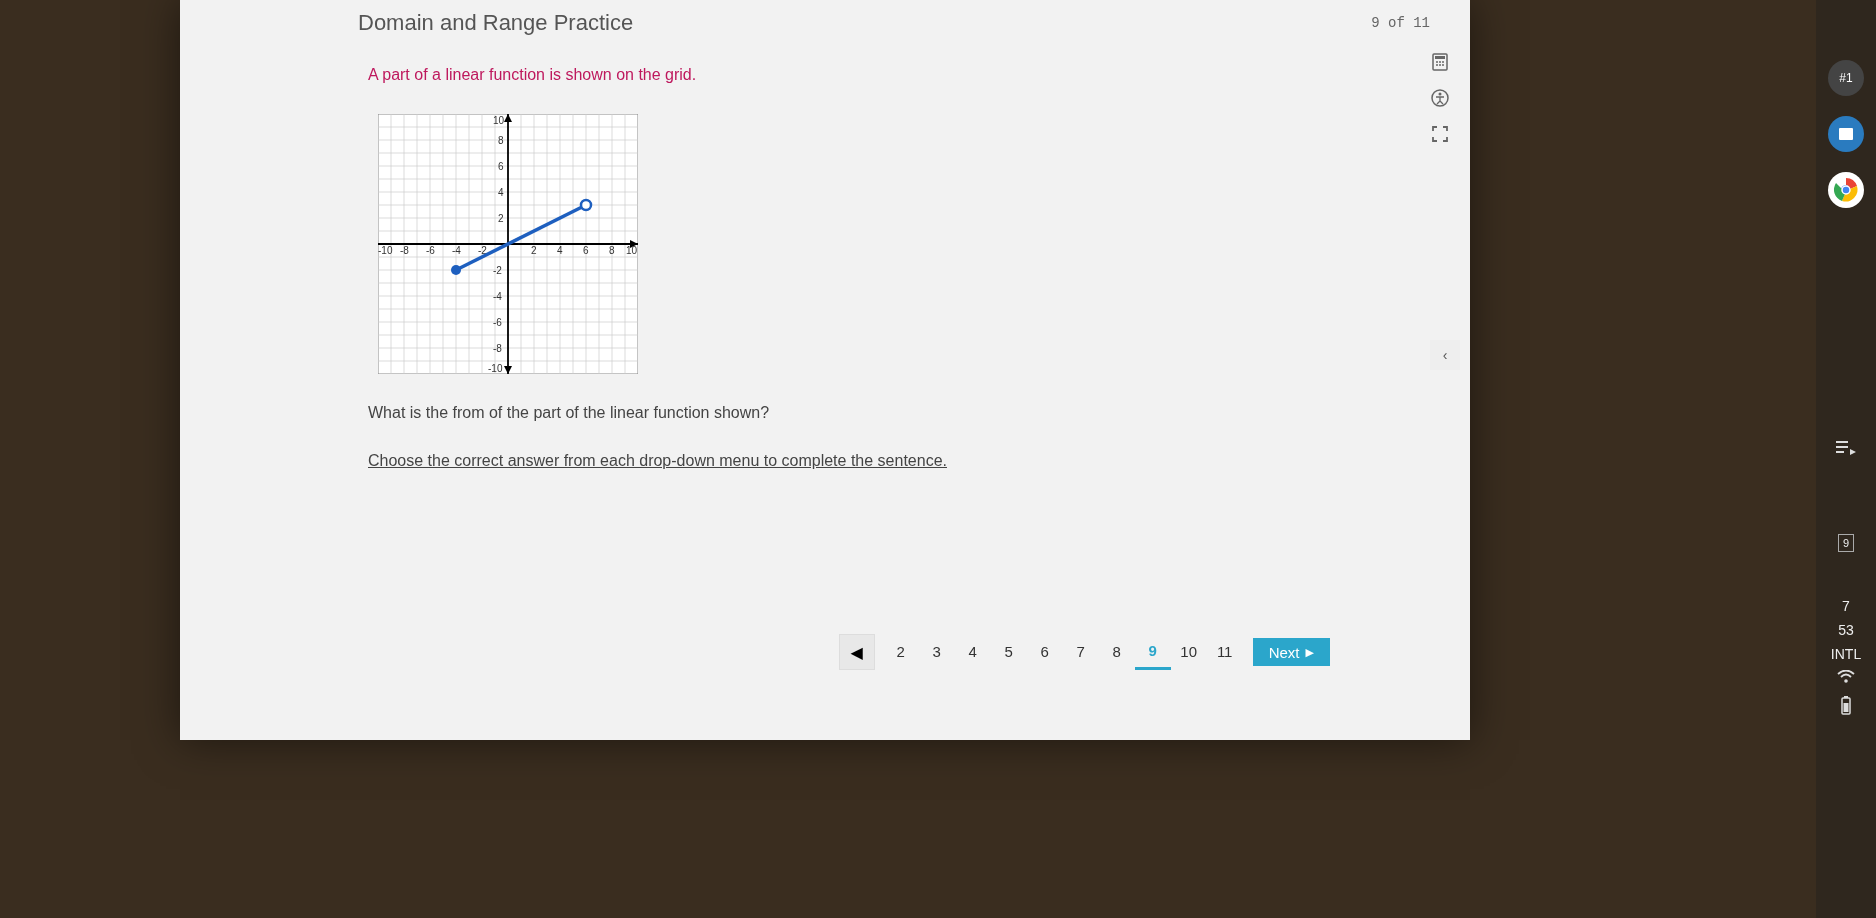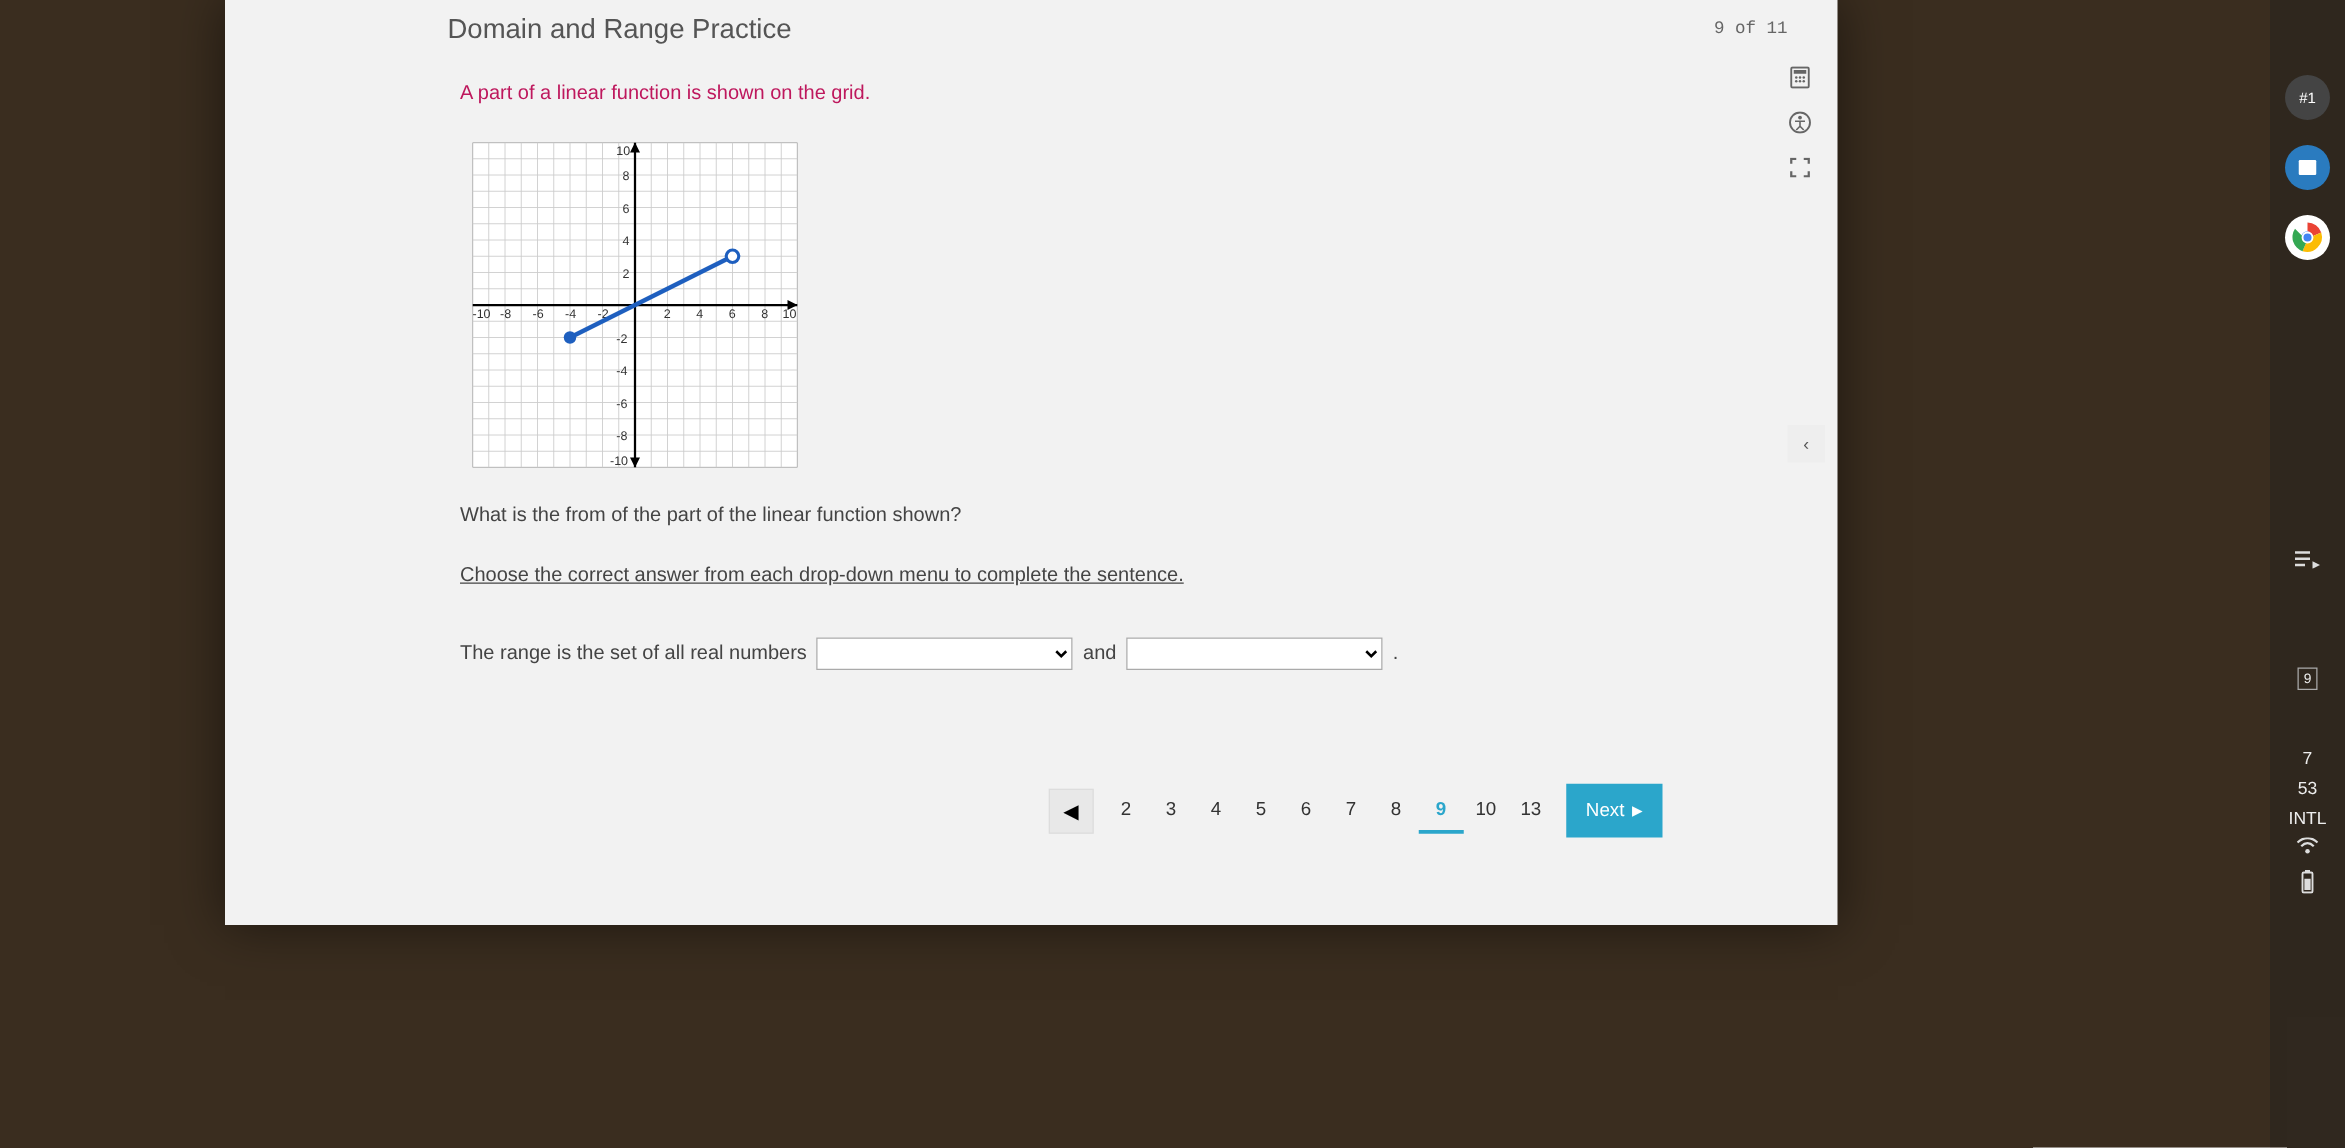--- a/index.html
+++ b/index.html
@@ -135,21 +135,21 @@
       color: #333;
       cursor: pointer;
       border-bottom: 2px solid transparent;
     }
     .pager-num.current {
       border-bottom: 3px solid #2ba6cb;
       color: #2ba6cb;
       font-weight: bold;
     }
     .pager-next {
-      height: 43px;
+      height: 28px;
       padding: 0 16px;
       background: #2ba6cb;
       color: #fff;
       display: flex; align-items: center; justify-content: center;
       cursor: pointer;
       font-size: 15px;
       margin-left: 10px;
       gap: 6px;
     }
     .right-dock {
@@ -302,44 +302,37 @@
         </g>
         <line x1="78" y1="156" x2="208" y2="91" stroke="#1e5fbf" stroke-width="3.5"></line>
         <circle cx="78" cy="156" r="5" fill="#1e5fbf"></circle>
         <circle cx="208" cy="91" r="5" fill="#fff" stroke="#1e5fbf" stroke-width="2.5"></circle>
       </svg>
     </div>
 
     <div class="question-text">What is the from of the part of the linear function shown?</div>
     <div class="instruction-text">Choose the correct answer from each drop-down menu to complete the sentence.</div>
 
-    <div class="answer-row">
-      <span>The range is the set of all real numbers</span>
-      <select class="dropdown"></select>
-      <span>and</span>
-      <select class="dropdown"></select>
-      <span class="period">.</span>
-    </div>
   </div>
 
   <div class="pager">
     <div class="pager-btn-prev">
       <span>◀</span>
     </div>
     <div id="pager-nums" style="display:flex">
         <div class="pager-num">2</div>
         <div class="pager-num">3</div>
         <div class="pager-num">4</div>
         <div class="pager-num">5</div>
         <div class="pager-num">6</div>
         <div class="pager-num">7</div>
         <div class="pager-num">8</div>
         <div class="pager-num current">9</div>
         <div class="pager-num">10</div>
-        <div class="pager-num">13</div>
+        <div class="pager-num">11</div>
       </div>
     <div class="pager-next">
       <span>Next</span>
       <span style="font-size:11px">▶</span>
     </div>
   </div>
 
 </div>
 
 <div class="right-dock">

